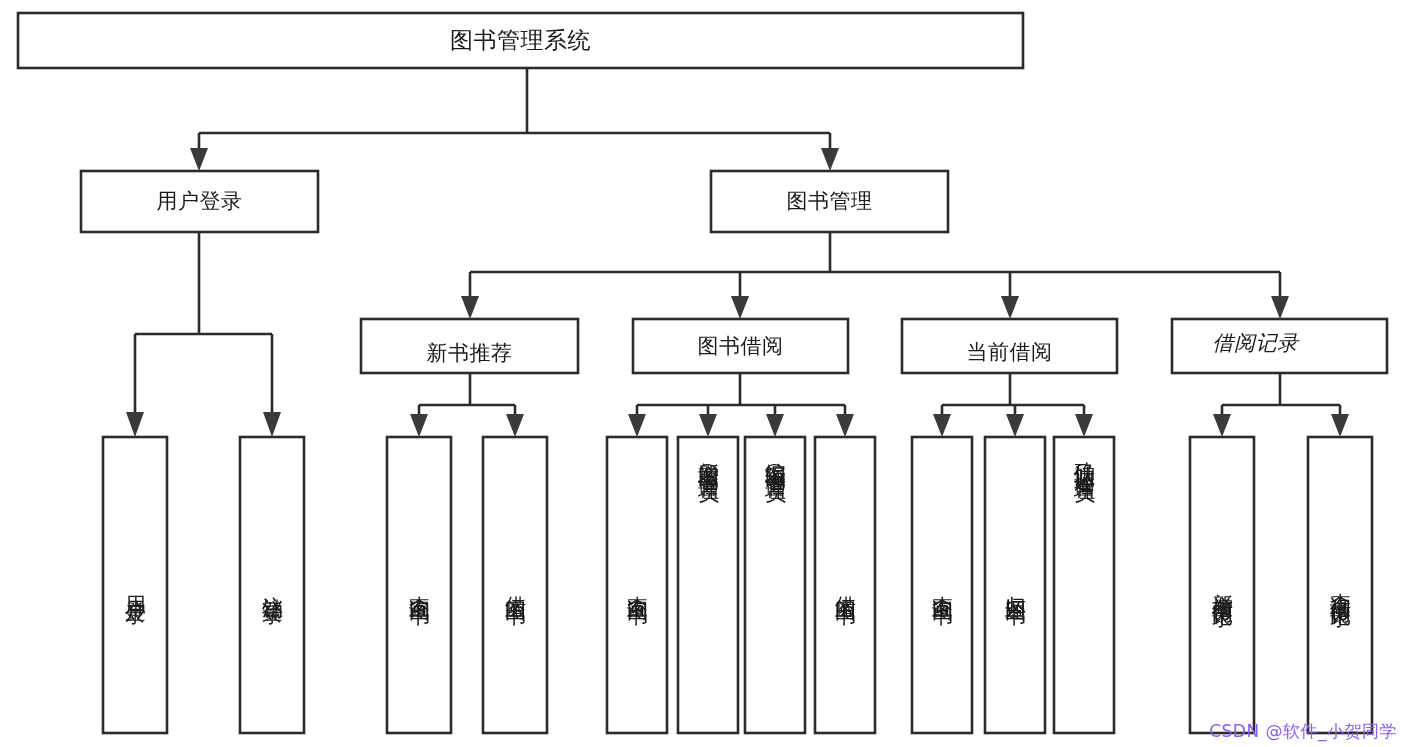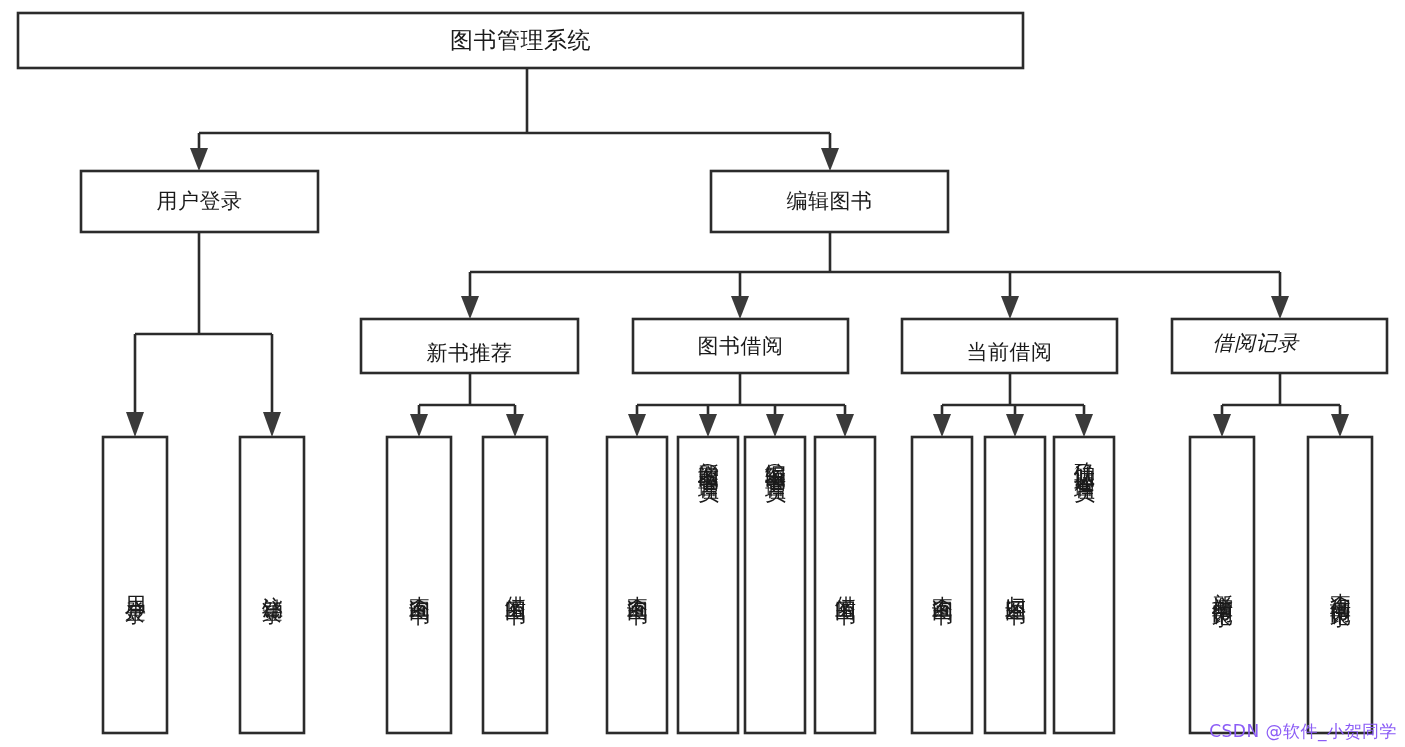--- a/index.html
+++ b/index.html
@@ -190,21 +190,21 @@
       <path class="conn" d="M 1340 405 L 1340 416"></path>
       <polygon class="arrow-head" points="1213,414 1231,414 1222,437"></polygon>
       <polygon class="arrow-head" points="1331,414 1349,414 1340,437"></polygon>
     </g>
 
   </svg>
 
   <div class="node-label-h" style="left:18px; top:13px; width:1005px; height:55px; font-size:23px;">图书管理系统</div>
 
   <div class="node-label-h" style="left:81px; top:171px; width:237px; height:61px;">用户登录</div>
-  <div class="node-label-h" style="left:711px; top:171px; width:237px; height:61px;">编辑图书</div>
+  <div class="node-label-h" style="left:711px; top:171px; width:237px; height:61px;">图书管理</div>
 
   <div class="node-label-h" style="left:361px; top:319px; width:217px; height:68px;">新书推荐</div>
   <div class="node-label-h" style="left:633px; top:319px; width:215px; height:54px;">图书借阅</div>
   <div class="node-label-h" style="left:902px; top:319px; width:215px; height:54px;margin-top:6px;">当前借阅</div>
   <div class="node-label-h" style="left:1148px; top:319px; width:215px; height:48px;font-style:italic;">借阅记录</div>
 
   <div class="node-label-v" style="left:103px; top:437px; width:64px; height:296px;">用户登录</div>
   <div class="node-label-v" style="left:240px; top:437px; width:64px; height:296px;">注销登录</div>
 
   <div class="node-label-v" style="left:387px; top:437px; width:64px; height:296px;">查询图书</div>

